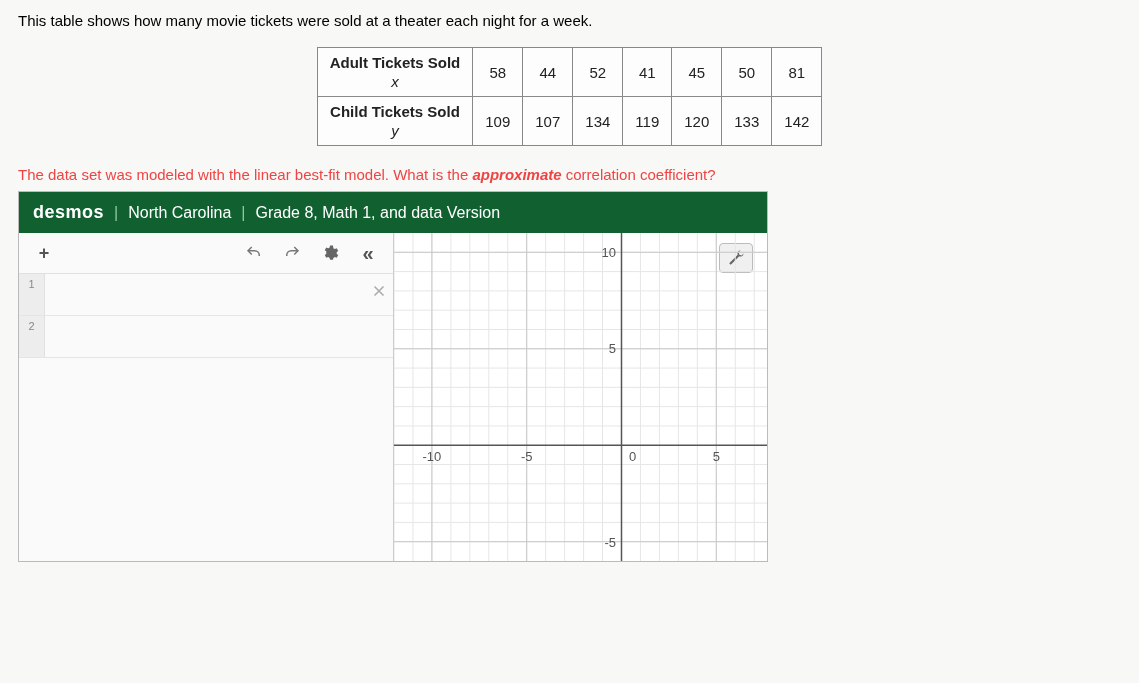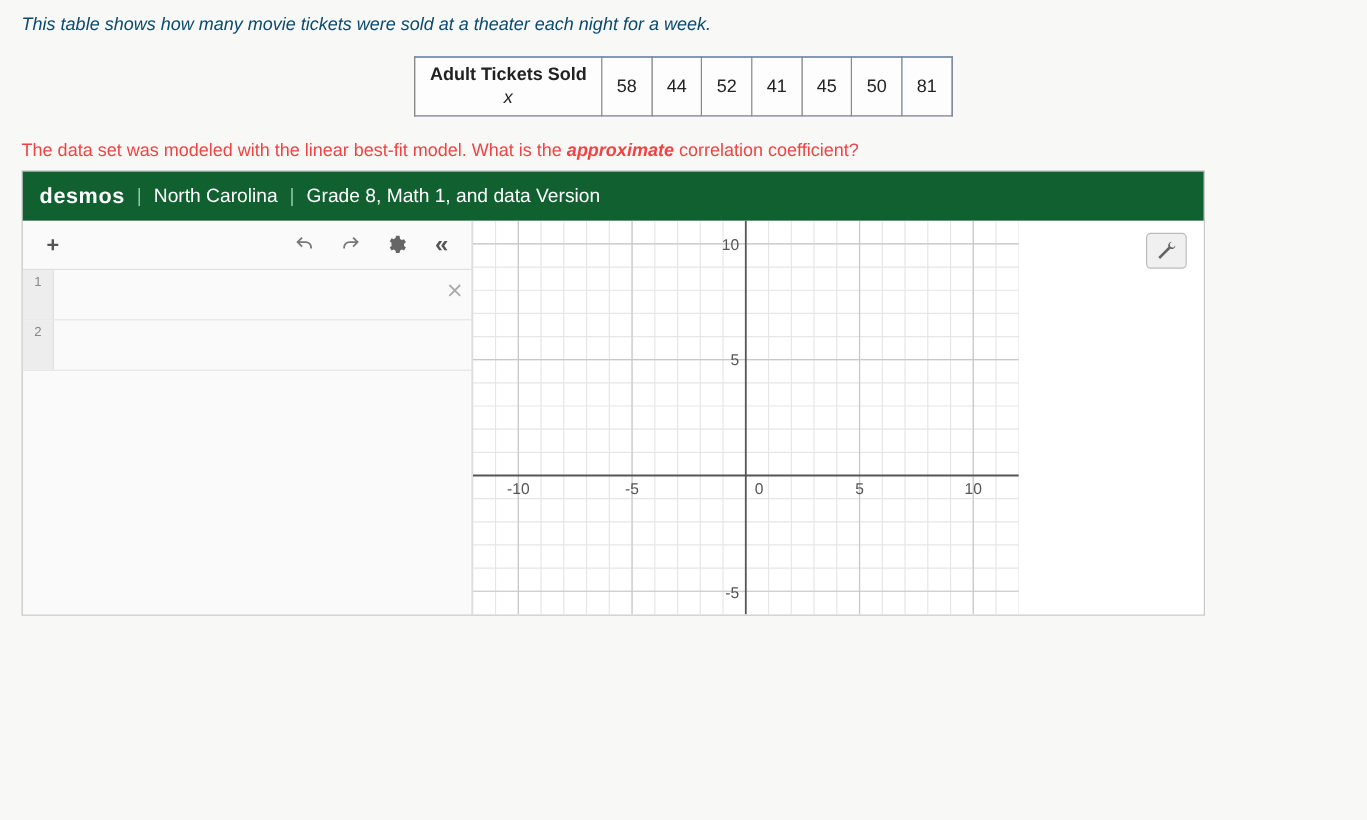--- a/index.html
+++ b/index.html
@@ -5,44 +5,44 @@
   * { box-sizing: border-box; margin: 0; padding: 0; }
   body {
     font-family: Arial, Helvetica, sans-serif;
     background: #f8f8f6;
     color: #333;
     width: 1139px;
     height: 683px;
     padding: 12px 18px;
     font-size: 15px;
   }
-  .question-text { margin-bottom: 18px; color:#0c4a6e;font-style:italic; }
+  .question-text { margin-bottom: 18px; color:#000000; }
   .data-table {
     border-collapse: collapse;
     margin: 0 auto 20px auto;
-    background: #3b82f6;
+    background: #e5e5e5;
   }
   .data-table td, .data-table th {
     border: 1px solid #888;
     padding: 6px 12px;
     text-align: center;
     font-size: 15px;
     color: #222;
     background:#fdfdfd;
   }
   .row-header {
     font-weight: bold;
     padding: 2px 30px;
     background:#fdfdfd;
   }
   .row-header .sub { font-style: italic; font-weight: normal; display:block; margin-top:2px; }
   .model-text { margin: 14px 0 8px 0; color:#ef4444; }
   em.strong { font-weight: bold; font-style: italic; }
   .desmos-wrap {
-    width: 986px;
+    width: 750px;
     border: 1px solid #bbb;
     background: #fff;
     position: relative;
   }
   .desmos-header {
     background: #106030;
     color: #fff;
     padding: 10px 14px;
     font-size: 16px;
     display: flex;
@@ -133,20 +133,33 @@
       <span>Adult Tickets Sold</span>
       <span class="sub">x</span>
     </td>
     <td>58</td>
     <td>44</td>
     <td>52</td>
     <td>41</td>
     <td>45</td>
     <td>50</td>
     <td>81</td>
+  </tr>
+  <tr>
+    <td class="row-header">
+      <span>Child Tickets Sold</span>
+      <span class="sub">y</span>
+    </td>
+    <td>109</td>
+    <td>107</td>
+    <td>134</td>
+    <td>119</td>
+    <td>120</td>
+    <td>133</td>
+    <td>142</td>
   </tr>
 </tbody>
   </table>
 
 <p class="model-text">
   <span>The data set was modeled with the linear best-fit model. What is the </span><em class="strong">approximate</em><span> correlation coefficient?</span>
 </p>
 
 <div class="desmos-wrap">
 

